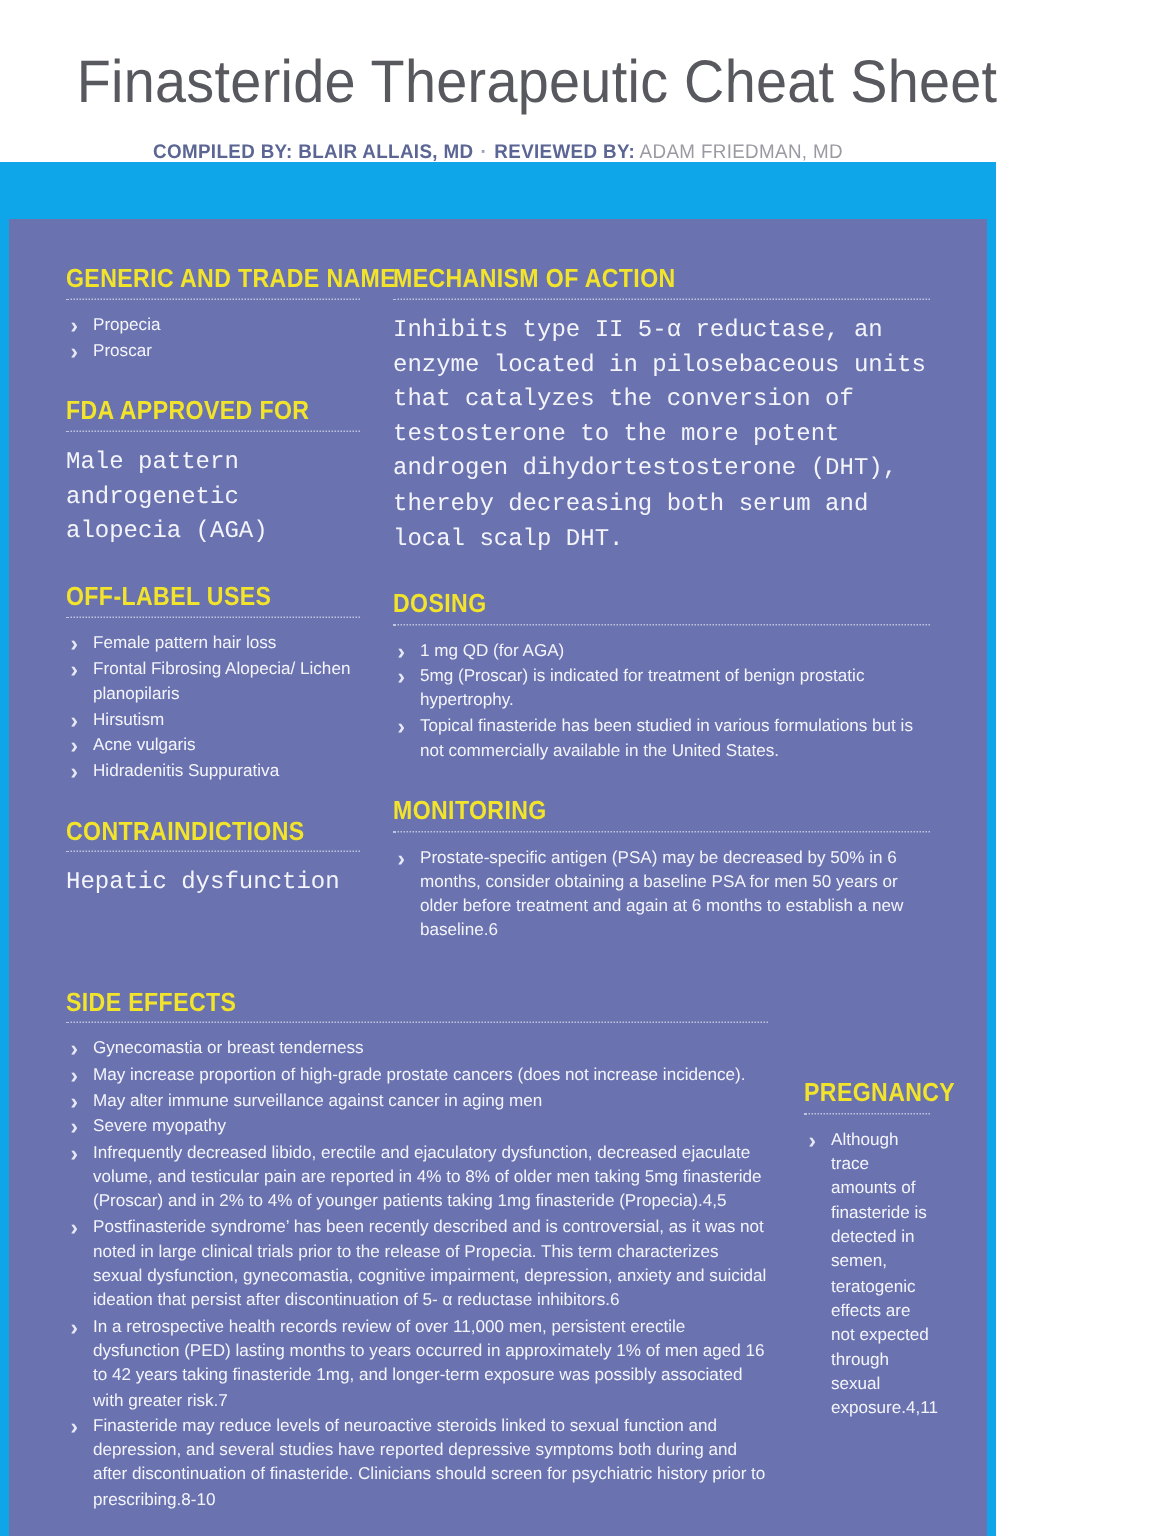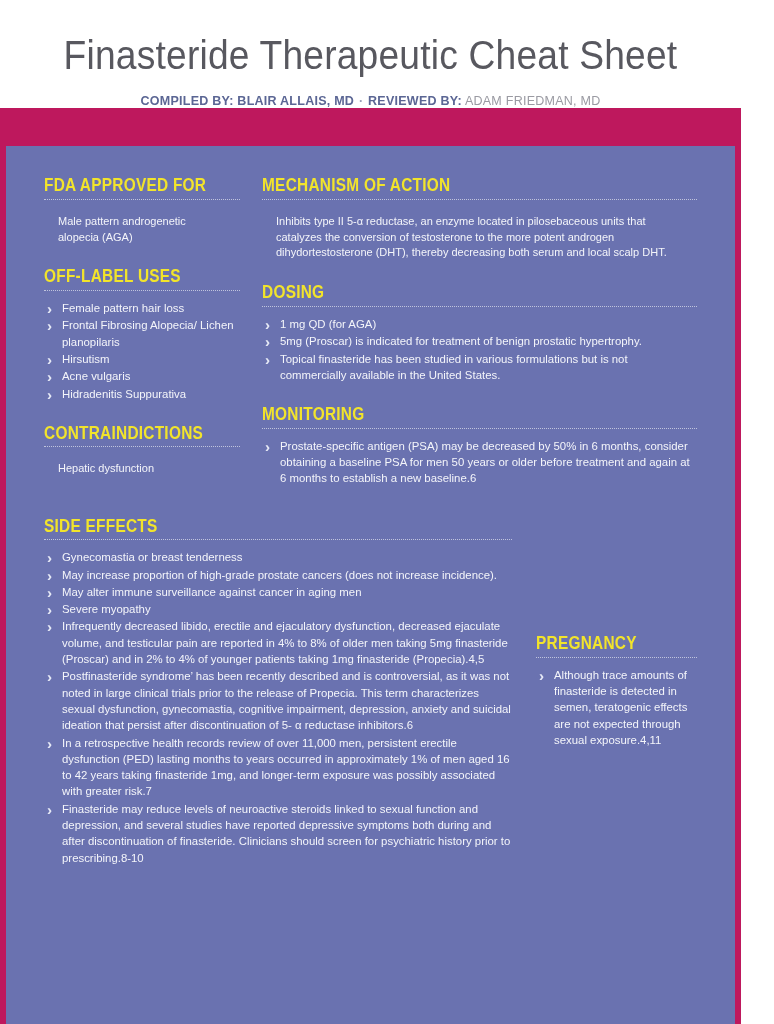--- a/index.html
+++ b/index.html
@@ -10,23 +10,23 @@
   body {
     width: 774px;
     height: 1024px;
     overflow: hidden;
     font-family: "Liberation Sans", sans-serif;
     -webkit-font-smoothing: antialiased;
   }
 
   .sheet {
     position: relative;
-    width: 741px;
+    width: 664px;
     height: 1024px;
-    background: #be185d;
+    background: #0ea5e9;
     box-sizing: border-box;
   }
 
   
   .header {
     padding: 34px 30px 0 30px;
     text-align: center;
     background: #ffffff;
   }
   .title {
@@ -92,23 +92,24 @@
   .rule {
     border-bottom: 1.5px dotted #cfd3e6;
     opacity: 0.85;
     margin-top: 3px;
     margin-bottom: 9px;
     height: 0;
   }
 
   .body-text {
     color: #f4f5fa;
-    font-size: 11px;
+    font-size: 16px;
     line-height: 1.45;
-    margin: 14px;
+    margin: 0;
+    font-family: Liberation Mono, monospace;
   }
 
   ul.bullets {
     list-style: none;
     margin: 0;
     padding: 0;
   }
   ul.bullets > li {
     position: relative;
     padding-left: 18px;
@@ -174,20 +175,28 @@
       <span class="lbl-compiled">COMPILED BY:</span><span class="val-compiled"> BLAIR ALLAIS, MD</span><span class="sep">·</span><span class="lbl-reviewed">REVIEWED BY:</span><span class="val-reviewed"> ADAM FRIEDMAN, MD</span>
     </div>
   </div>
 
   <div class="panel">
 
     <div class="top-cols">
 
       <div class="col-left">
 
+        <div class="section">
+          <h2 class="sec-head">GENERIC AND TRADE NAME</h2>
+          <div class="rule"></div>
+          <ul class="bullets">
+            <li>Propecia</li>
+            <li>Proscar</li>
+          </ul>
+        </div>
 
         <div class="section">
           <h2 class="sec-head">FDA APPROVED FOR</h2>
           <div class="rule"></div>
           <p class="body-text">Male pattern androgenetic alopecia (AGA)</p>
         </div>
 
         <div class="section">
           <h2 class="sec-head">OFF-LABEL USES</h2>
           <div class="rule"></div>

